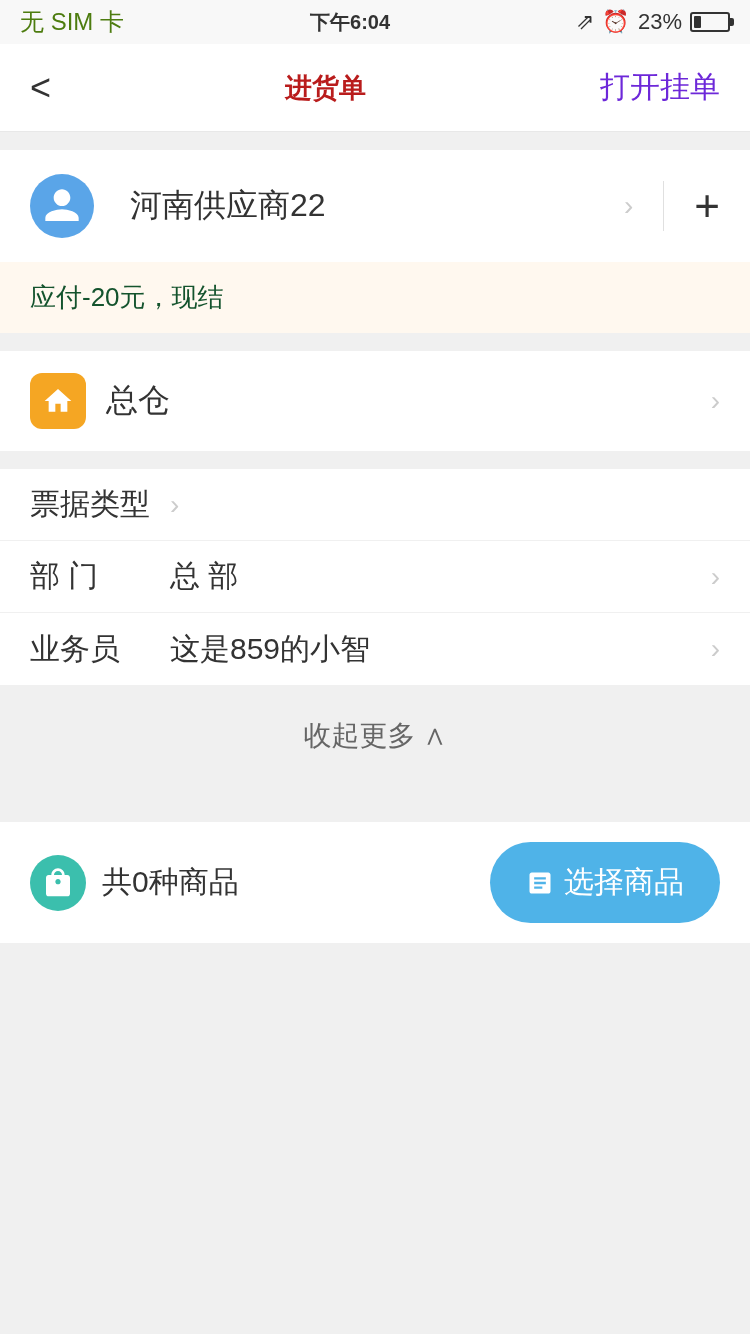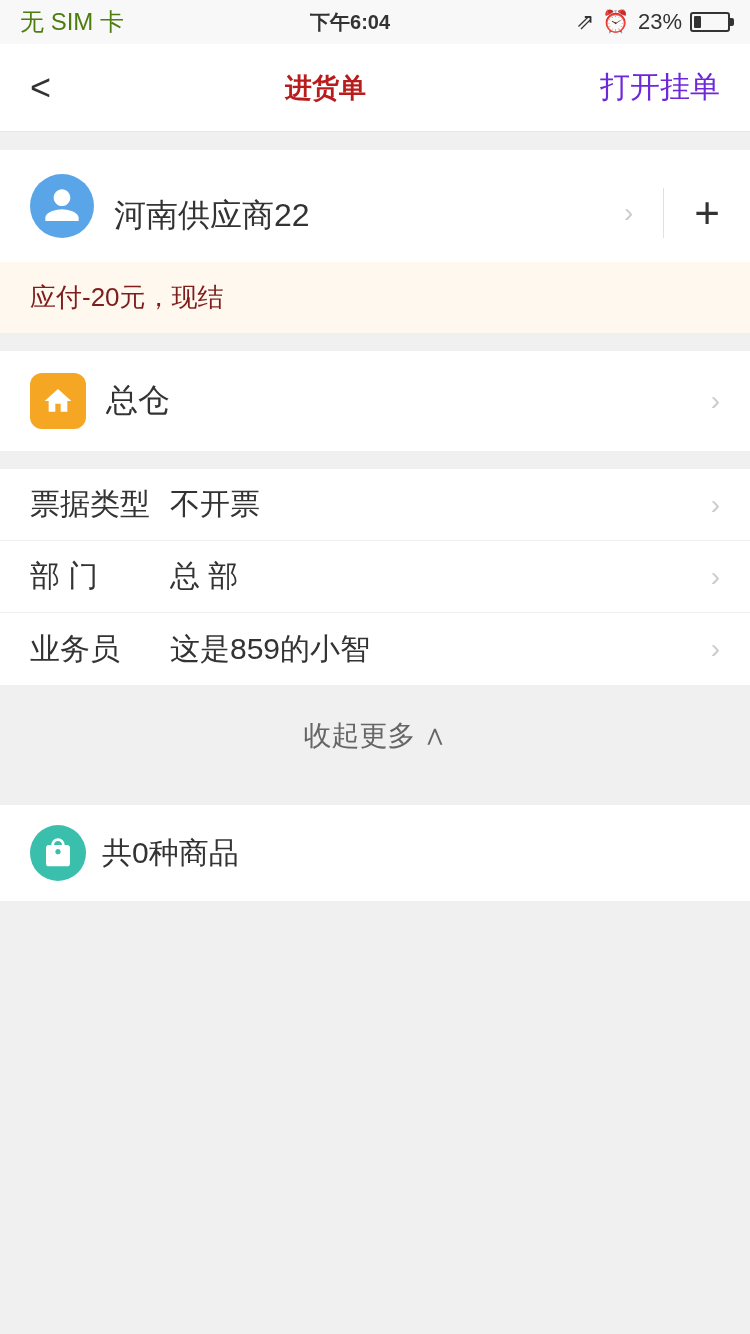--- a/index.html
+++ b/index.html
@@ -102,23 +102,24 @@
       height: 18px;
       background: #f0f0f0;
     }
 
     
     .supplier-section {
       background: #fff;
     }
     .supplier-row {
       display: flex;
-      align-items: flex-end;
+      align-items: center;
       padding: 24px 30px;
       border-bottom: none;
+      gap: 16px;
     }
     .supplier-avatar {
       width: 64px;
       height: 64px;
       border-radius: 50%;
       background: #5aa5e8;
       display: flex;
       align-items: center;
       justify-content: center;
       margin-right: 20px;
@@ -151,21 +152,21 @@
     .supplier-divider {
       width: 1px;
       height: 50px;
       background: #e0e0e0;
     }
 
     
     .notice-banner {
       background: #fff8ef;
       padding: 18px 30px;
-      color: #7f1d1d;
+      color: #14532d;
       font-size: 26px;
     }
 
     
     .warehouse-section {
       background: #fff;
       margin-top: 18px;
     }
     .warehouse-row {
       display: flex;
@@ -234,21 +235,21 @@
       font-size: 28px;
       cursor: pointer;
     }
 
     
     .bottom-bar {
       background: #fff;
       display: flex;
       align-items: center;
       padding: 20px 30px;
-      margin-top: 18px;
+      margin-top: 35px;
     }
     .product-icon {
       width: 56px;
       height: 56px;
       border-radius: 50%;
       background: #3bbfad;
       display: flex;
       align-items: center;
       justify-content: center;
       margin-right: 16px;
@@ -333,21 +334,20 @@
       </div>
       <div class="warehouse-name">总仓</div>
       <span class="chevron-right">›</span>
     </div>
   </div>
 
   <div class="form-section">
 
     <div class="form-row">
       <div class="form-label">票据类型</div>
-      <div class="form-value">不开票</div>
       <span class="form-chevron">›</span>
     </div>
 
     <div class="form-row">
       <div class="form-label">部 门</div>
       <div class="form-value">总 部</div>
       <span class="form-chevron">›</span>
     </div>
 
     <div class="form-row">
@@ -360,14 +360,20 @@
 
   <div class="collapse-btn">收起更多 ∧</div>
 
   <div class="bottom-bar">
     <div class="product-icon">
       <svg width="32" height="32" viewBox="0 0 24 24" fill="#fff">
         <path d="M19 6h-2c0-2.8-2.2-5-5-5S7 3.2 7 6H5c-1.1 0-2 .9-2 2v12c0 1.1.9 2 2 2h14c1.1 0 2-.9 2-2V8c0-1.1-.9-2-2-2zm-7-3c1.7 0 3 1.3 3 3H9c0-1.7 1.3-3 3-3zm0 10c-1.1 0-2-.9-2-2s.9-2 2-2 2 .9 2 2-.9 2-2 2z"></path>
       </svg>
     </div>
     <div class="product-count">共0种商品</div>
+    <button class="select-product-btn">
+      <svg width="28" height="28" viewBox="0 0 24 24" fill="#fff">
+        <path d="M19 3H5c-1.1 0-2 .9-2 2v14c0 1.1.9 2 2 2h14c1.1 0 2-.9 2-2V5c0-1.1-.9-2-2-2zm-5 14H7v-2h7v2zm3-4H7v-2h10v2zm0-4H7V7h10v2z"></path>
+      </svg>
+      <span>选择商品</span>
+    </button>
   </div>
 </div>
 
 </body></html>

